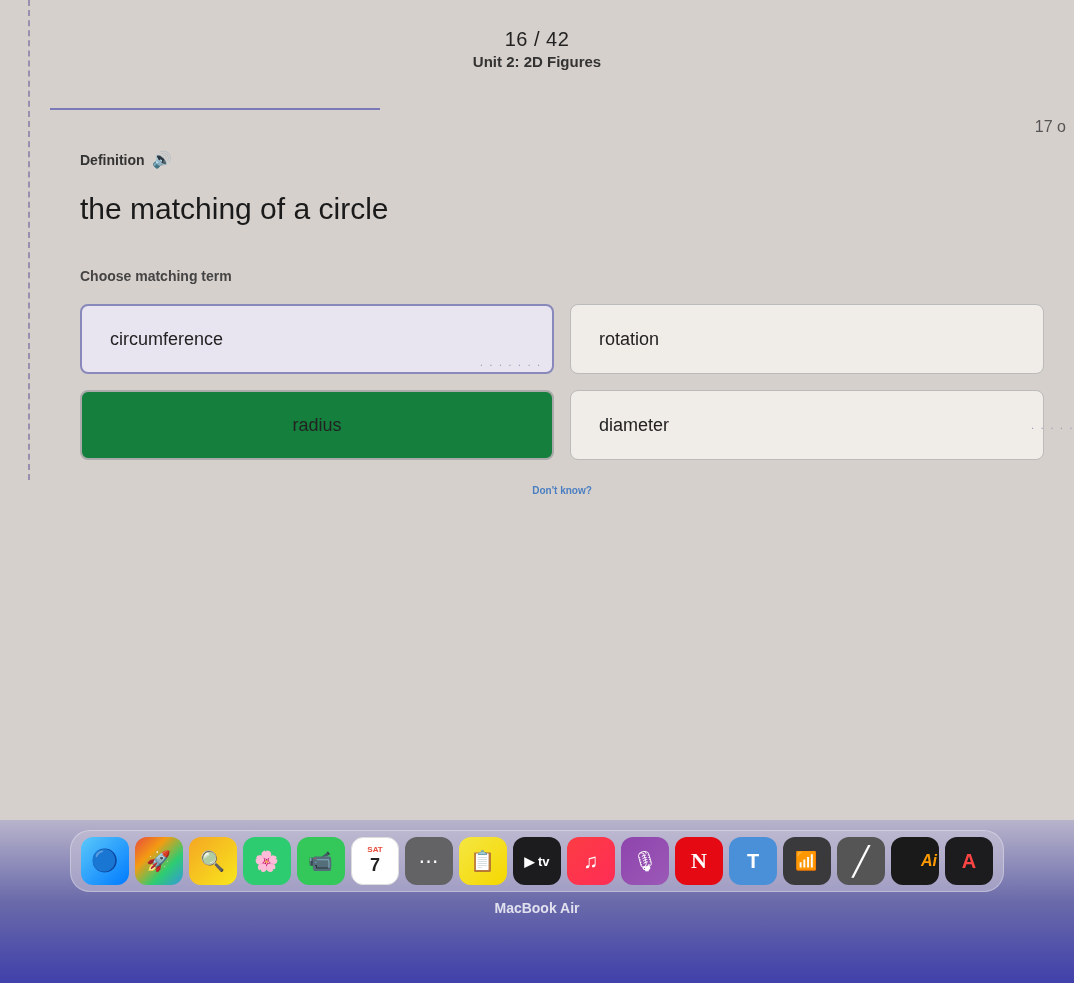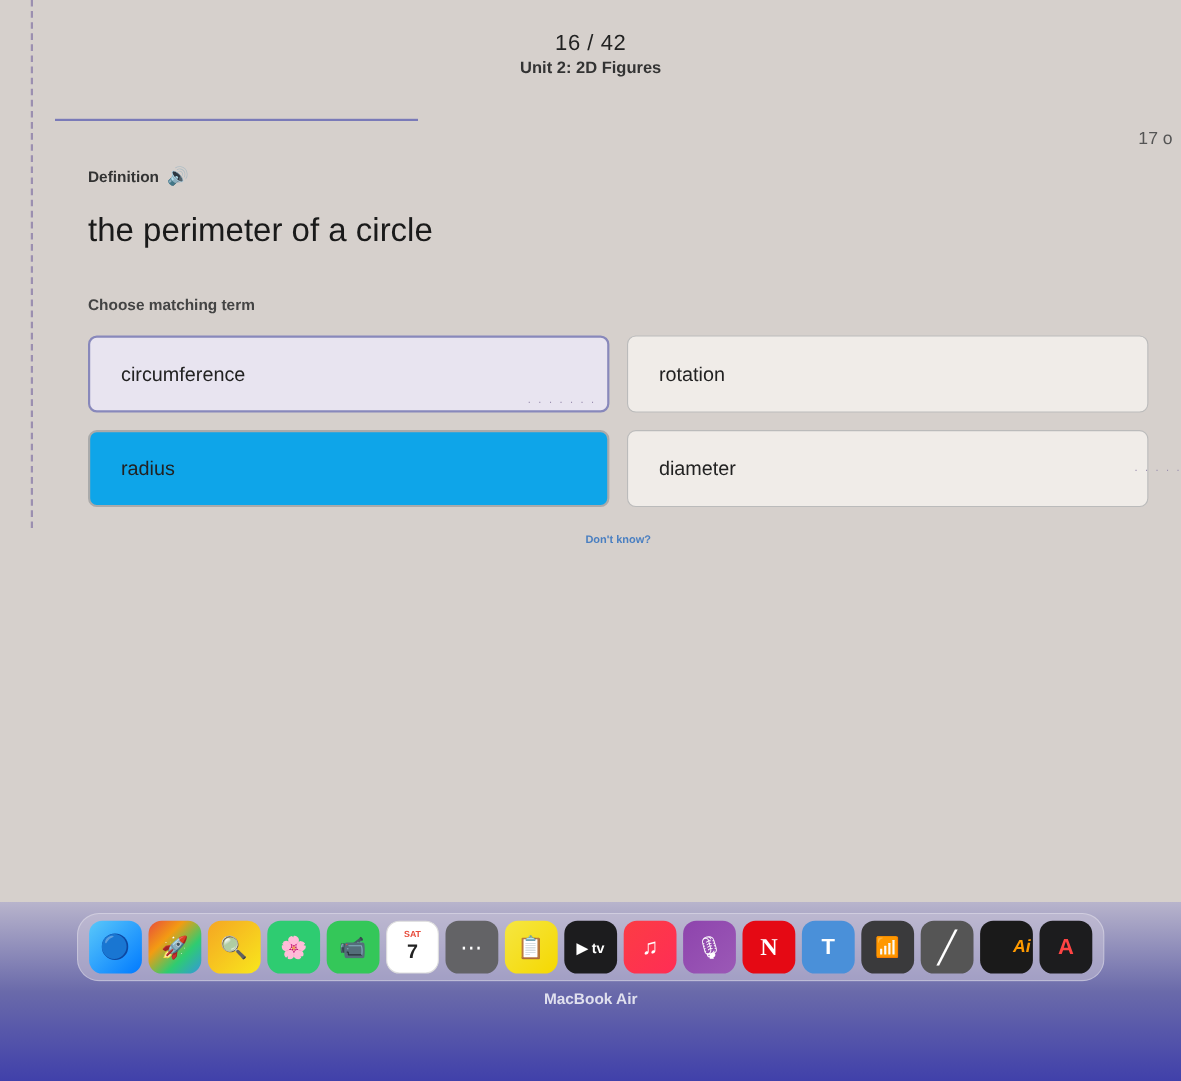--- a/index.html
+++ b/index.html
@@ -232,36 +232,36 @@
   <div class="top-line"></div>
 
   <div class="top-right-counter">17 o</div>
 
   <div class="card">
     <div class="definition-label">
       <span>Definition</span>
       <span class="sound-icon">🔊</span>
     </div>
 
-    <div class="definition-text">the perimeter of a circle</div>
+    <div class="definition-text">the matching of a circle</div>
 
     <div class="choose-label">Choose matching term</div>
 
     <div class="answers-grid">
 
       <div class="answer-option highlighted" style="position:relative;">
         <span>circumference</span>
         <span style="position:absolute; bottom:4px; right:10px; color:#9b8fb0; letter-spacing:2px; font-size:10px;">. . . . . . .</span>
       </div>
 
       <div class="answer-option">
         <span>rotation</span>
       </div>
 
-      <div class="answer-option dashed-bottom" style="background:#0ea5e9; border:2px solid #aaa;">
+      <div class="answer-option dashed-bottom" style="background:#15803d; border:2px solid #aaa;justify-content:center;">
         <span>radius</span>
       </div>
 
       <div class="answer-option" style="position:relative;">
         <span>diameter</span>
         <span style="position:absolute; right:-60px; top:50%; transform:translateY(-50%); color:#9b8fb0; letter-spacing:2px; font-size:10px;">. . . . . . . .</span>
       </div>
 
     </div>
 

